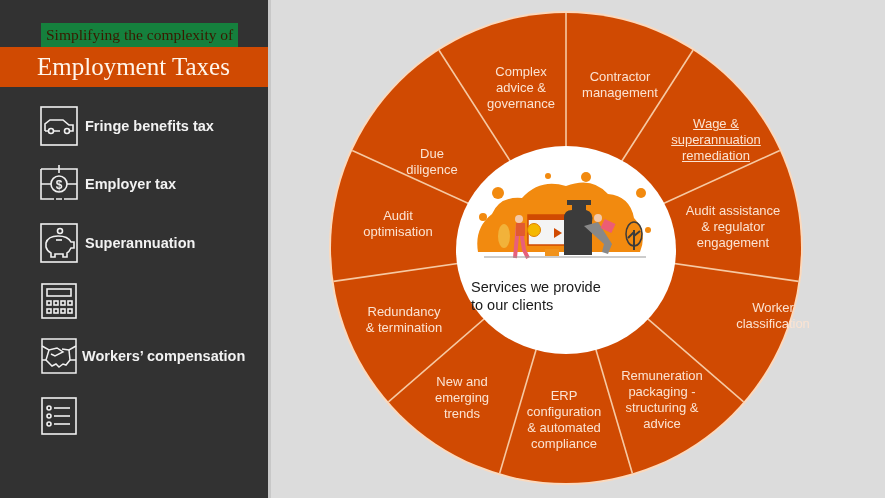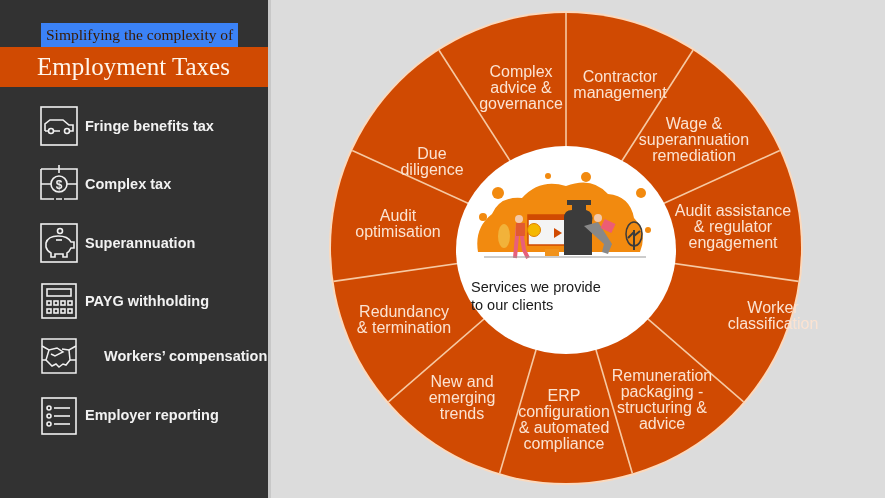--- a/index.html
+++ b/index.html
@@ -1,27 +1,27 @@
 <!DOCTYPE html>
 <html><head>
 <meta charset="utf-8">
 <style>
   html, body { margin:0; padding:0; }
   body { width:885px; height:498px; position:relative; overflow:hidden; background:#dcdcdc; font-family:"Liberation Sans", sans-serif; }
   .panel { position:absolute; left:0; top:0; width:268px; height:498px; background:#323232; }
   .panel-edge { position:absolute; left:268px; top:0; width:3px; height:498px; background:#c8c8c8; }
-  .subtitle { position:absolute; left:41px; top:23px; height:24px; padding:0 5px; background:#3b82f6; color:#3a1a00; font-family:"Liberation Serif", serif; font-size:15.5px; line-height:24px; white-space:nowrap;text-align:center; }
+  .subtitle { position:absolute; left:41px; top:23px; height:24px; padding:0 5px; background:#15803d; color:#3a1a00; font-family:"Liberation Serif", serif; font-size:15.5px; line-height:24px; white-space:nowrap;text-align:center; }
   .title-bar { position:absolute; left:0; top:47px; width:268px; height:40px; background:#d04a02; }
   .title { position:absolute; left:37px; top:47px; height:24px; line-height:40px; color:#fff5ea; font-family:"Liberation Serif", serif; font-size:25px; white-space:nowrap; }
   .item { position:absolute; left:40px; height:44px; display:flex; align-items:center; }
   .icon-box { width:38px; height:40px; display:flex; align-items:center; justify-content:center; }
   .icon-box svg { display:block; }
   .item-label { margin-left:7px; color:#f2f2f2; font-weight:bold; font-size:14.5px; white-space:nowrap; }
   .wheel { position:absolute; left:0; top:0; }
-  .seg-label { position:absolute; transform:translate(-50%,-50%); color:#fbe3d2; font-size:16px; line-height:16px; text-align:center; white-space:pre-line; }
+  .seg-label { position:absolute; transform:translate(-50%,-50%); color:#fbe3d2; font-size:13px; line-height:16px; text-align:center; white-space:pre-line; }
   .center-text { position:absolute; left:566px; top:296px; transform:translate(-50%,-50%); color:#1a1a1a; font-size:14.5px; line-height:18px; text-align:left; white-space:pre-line; width:190px; }
 </style>
 </head>
 <body>
 
 <div class="panel"></div>
 <div class="panel-edge"></div>
 <div class="subtitle">Simplifying the complexity of</div>
 <div class="title-bar"></div>
 <div class="title">Employment Taxes</div>
@@ -40,21 +40,21 @@
 
 <div class="item" style="top:162px;">
   <span class="icon-box">
     <svg width="38" height="40" viewBox="0 0 38 40" fill="none" stroke="#f0f0f0" stroke-width="1.6">
       <path d="M1 5 H15 M23 5 H37 V35 H24 M14 35 H1 V5 M19 1 V9 M15 5 H23 M16 35 H22"></path>
       <circle cx="19" cy="20" r="8"></circle>
       <path d="M1 20 H11 M27 20 H37"></path>
       <text x="19" y="24.5" font-size="12" font-family="Liberation Sans, sans-serif" font-weight="bold" fill="#f0f0f0" stroke="none" text-anchor="middle">$</text>
     </svg>
   </span>
-  <span class="item-label">Complex tax</span>
+  <span class="item-label">Employer tax</span>
 </div>
 
 <div class="item" style="top:221px;">
   <span class="icon-box">
     <svg width="38" height="40" viewBox="0 0 38 40" fill="none" stroke="#f0f0f0" stroke-width="1.6">
       <rect x="1" y="1" width="36" height="38"></rect>
       <circle cx="20" cy="8" r="2.5"></circle>
       <path d="M6 20 Q8 13 18 13 Q28 13 31 19 H34 V25 H31 Q29 29 27 30 V34 H23 V31 H15 V34 H11 V30 Q7 28 6 24 Z"></path>
       <path d="M16 17 H22"></path>
     </svg>
@@ -70,49 +70,47 @@
       <rect x="7" y="20" width="4" height="4"></rect>
         <rect x="14" y="20" width="4" height="4"></rect>
         <rect x="21" y="20" width="4" height="4"></rect>
         <rect x="28" y="20" width="4" height="4"></rect>
       <rect x="7" y="28" width="4" height="4"></rect>
         <rect x="14" y="28" width="4" height="4"></rect>
         <rect x="21" y="28" width="4" height="4"></rect>
         <rect x="28" y="28" width="4" height="4"></rect>
     </svg>
   </span>
-  <span class="item-label">PAYG withholding</span>
 </div>
 
 <div class="item" style="top:334px;">
   <span class="icon-box">
     <svg width="38" height="40" viewBox="0 0 38 40" fill="none" stroke="#f0f0f0" stroke-width="1.5">
       <rect x="2" y="3" width="34" height="34"></rect>
       <path d="M2 10 L9 14 L17 12 L23 16 L15 20 L11 18"></path>
       <path d="M36 10 L29 14 L22 13"></path>
       <path d="M9 14 L6 24 L12 30 L16 28 L19 31 L23 28 L26 29 L30 24 L29 14"></path>
       <path d="M2 24 H6 M30 24 H36"></path>
     </svg>
   </span>
-  <span class="item-label" style="margin-left:26px;">Workers’ compensation</span>
+  <span class="item-label" style="margin-left:4px;">Workers’ compensation</span>
 </div>
 
 <div class="item" style="top:393px;">
   <span class="icon-box">
     <svg width="38" height="40" viewBox="0 0 38 40" fill="none" stroke="#f0f0f0" stroke-width="1.6">
       <rect x="2" y="3" width="34" height="36"></rect>
       <circle cx="9" cy="13" r="2"></circle>
         <path d="M14 13 H30"></path>
       <circle cx="9" cy="21" r="2"></circle>
         <path d="M14 21 H30"></path>
       <circle cx="9" cy="29" r="2"></circle>
         <path d="M14 29 H30"></path>
     </svg>
   </span>
-  <span class="item-label">Employer reporting</span>
 </div>
 
 <svg class="wheel" width="885" height="498" viewBox="0 0 885 498">
   <circle cx="566" cy="248" r="237" fill="#fbd9bd"></circle>
   <circle cx="566" cy="248" r="235" fill="#d04a02"></circle>
   <g stroke="#f6c9a3" stroke-width="1.6">
     <line x1="566" y1="248" x2="566.0" y2="13.0"></line>
     <line x1="566" y1="248" x2="693.0" y2="50.2"></line>
     <line x1="566" y1="248" x2="779.8" y2="150.4"></line>
     <line x1="566" y1="248" x2="798.6" y2="281.4"></line>
@@ -151,21 +149,21 @@
     <rect x="545" y="249" width="14" height="7" fill="#f1931c"></rect>
     <line x1="484" y1="257" x2="646" y2="257" stroke="#999" stroke-width="1"></line>
   </g>
 </svg>
 
 <div class="center-text">Services we provide
 to our clients</div>
 
 <div class="seg-label" style="left:620px; top:85px;">Contractor
 management</div>
-<div class="seg-label" style="left:694px; top:140px;">Wage &amp;
+<div class="seg-label" style="left:716px; top:140px;text-decoration:underline;">Wage &amp;
 superannuation
 remediation</div>
 <div class="seg-label" style="left:733px; top:227px;">Audit assistance
 &amp; regulator
 engagement</div>
 <div class="seg-label" style="left:773px; top:316px;text-align:center;">Worker
 classification</div>
 <div class="seg-label" style="left:662px; top:400px;">Remuneration
 packaging -
 structuring &amp;

